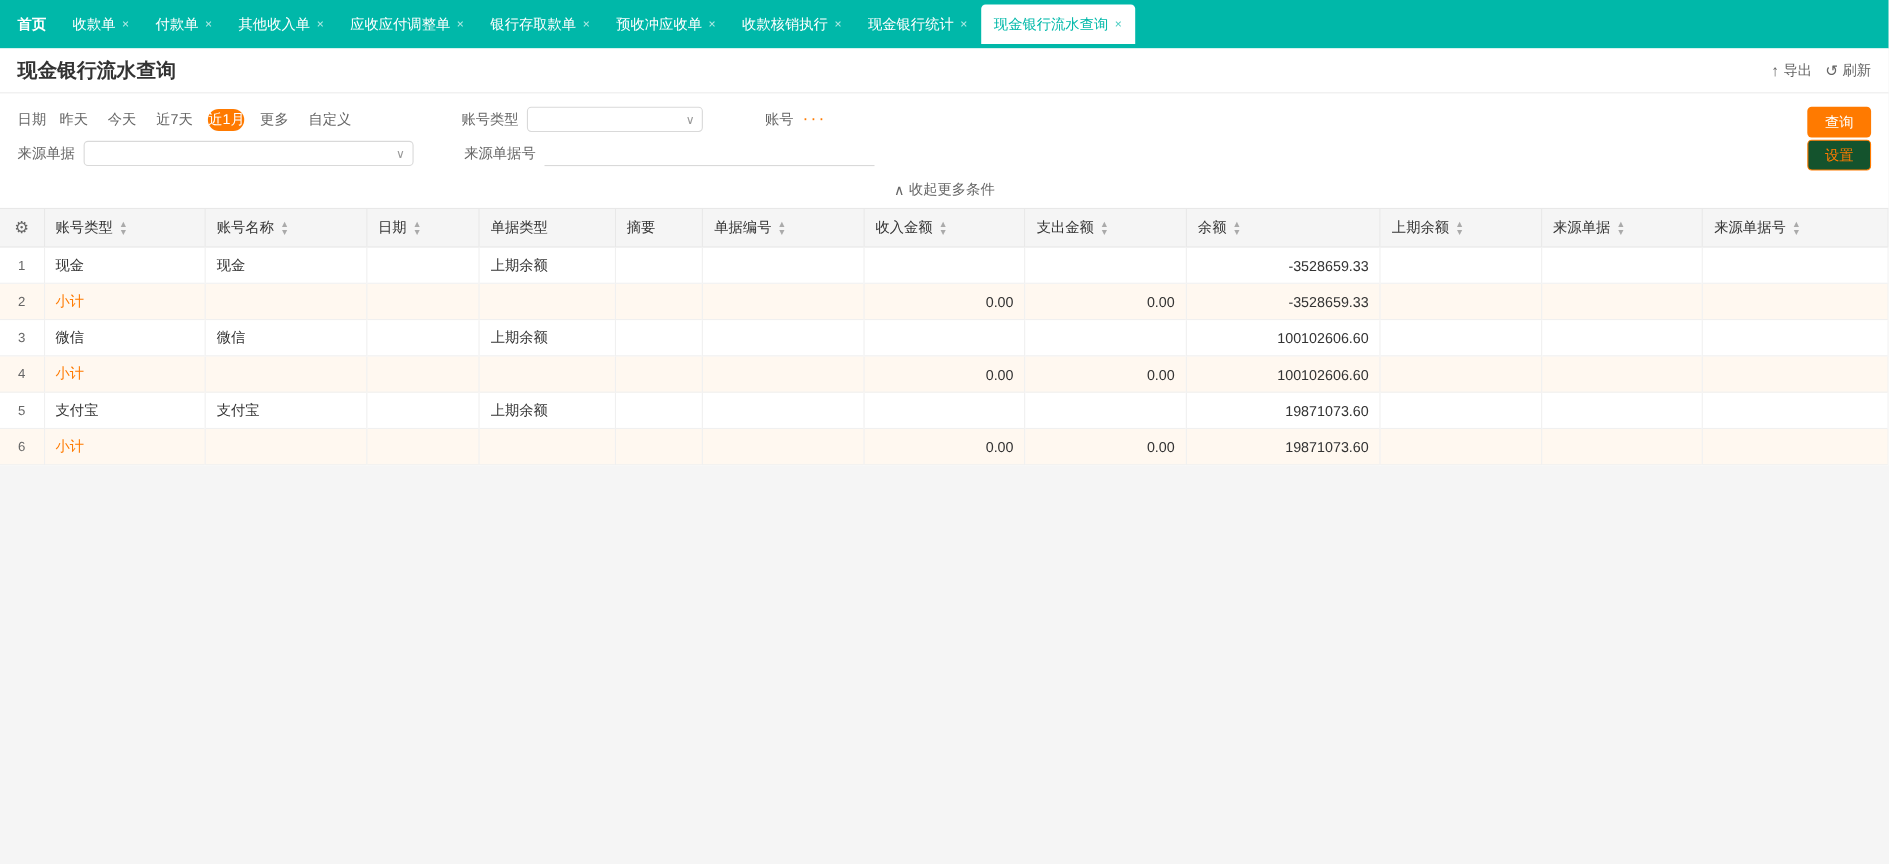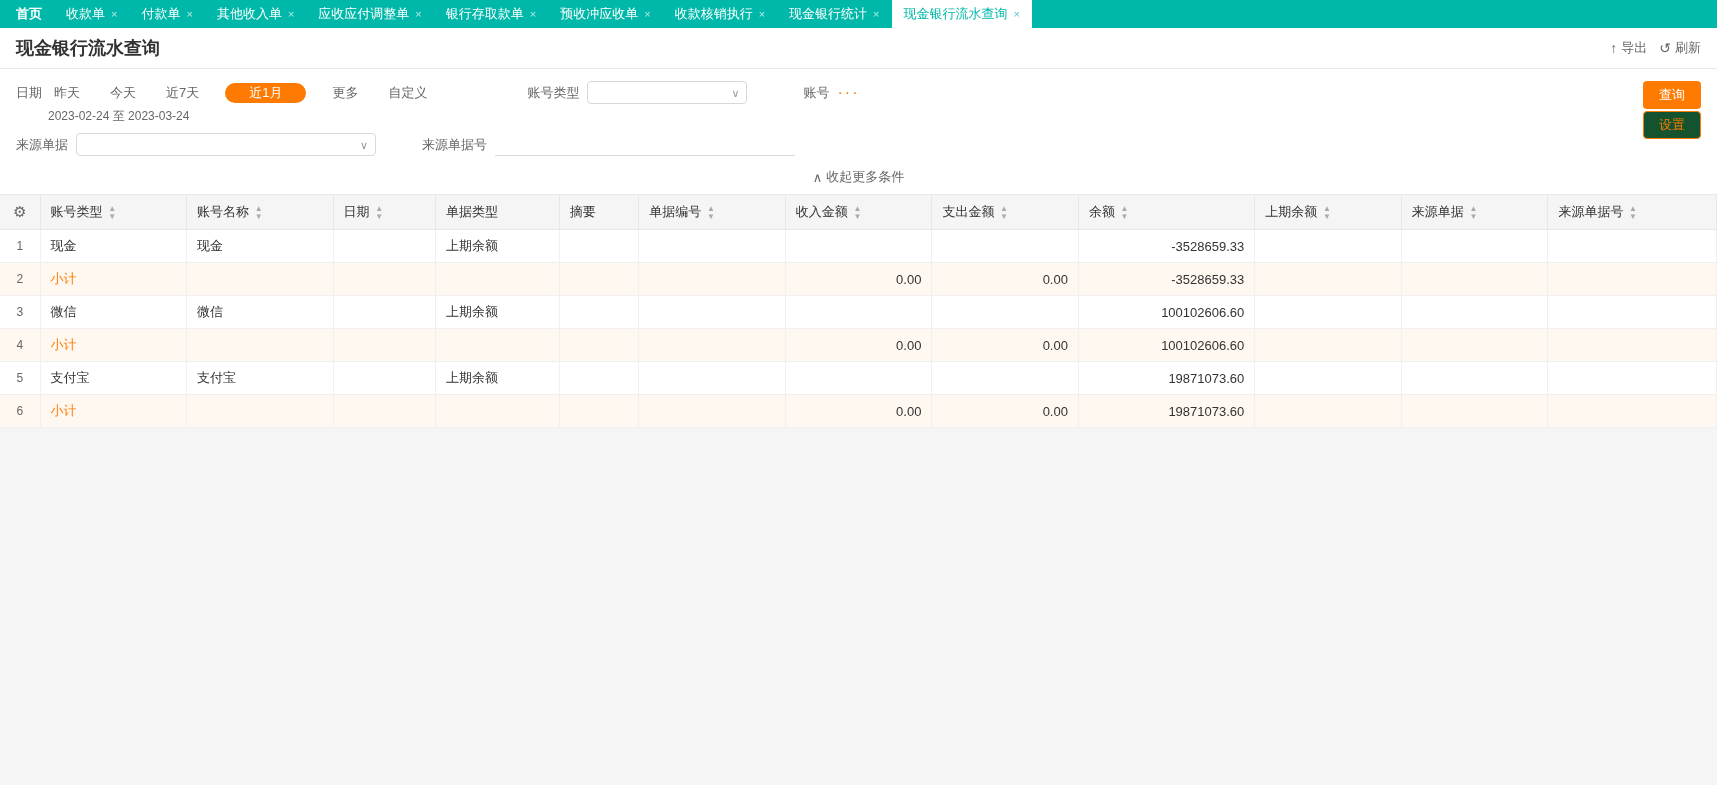--- a/index.html
+++ b/index.html
@@ -3,21 +3,21 @@
   <meta charset="utf-8">
   <style>
     * { box-sizing: border-box; margin: 0; padding: 0; font-family: 'Microsoft YaHei', Arial, sans-serif; font-size: 13px; }
     body { background: #f5f5f5; min-height: 785px; }
 
     
     .top-nav {
       background: #00b8a9;
       display: flex;
       align-items: center;
-      height: 28px;
+      height: 44px;
       padding: 0 4px;
       overflow: hidden;
     }
     .nav-item {
       color: #fff;
       padding: 0 12px;
       height: 36px;
       line-height: 36px;
       cursor: pointer;
       white-space: nowrap;
@@ -84,34 +84,34 @@
       align-items: center;
       gap: 8px;
     }
     .filter-label {
       color: #666;
       white-space: nowrap;
       font-size: 13px;
     }
     .date-options {
       display: flex;
-      gap: 22px;
+      gap: 10px;
       align-items: center;
     }
     .date-opt {
       color: #666;
       cursor: pointer;
       font-size: 13px;
       padding: 1px 4px;
     }
     .date-opt.active {
       background: #ff7a00;
       color: #fff;
       border-radius: 10px;
-      padding: 1px 24px;
+      padding: 1px 0;
     }
     .date-range {
       color: #666;
       font-size: 12px;
       margin-top: 2px;
       margin-left: 4px;
     }
     .filter-select {
       border: 1px solid #d9d9d9;
       border-radius: 4px;
@@ -343,23 +343,20 @@
               <option value=""></option>
             </select>
           </div>
         </div>
         <div class="filter-group" style="margin-left:40px;text-align:center;">
           <span class="filter-label">账号</span>
           <span class="ellipsis-btn">···</span>
         </div>
       </div>
 
-      <div style="margin-left:28px; margin-top:-4px; margin-bottom:8px;">
-        <span class="date-range">2023-02-24 至 2023-03-24</span>
-      </div>
 
       <div class="filter-row">
         <div class="filter-group">
           <span class="filter-label">来源单据</span>
           <div class="select-wrapper">
             <select class="filter-select" style="min-width:300px;">
               <option value=""></option>
             </select>
           </div>
         </div>

